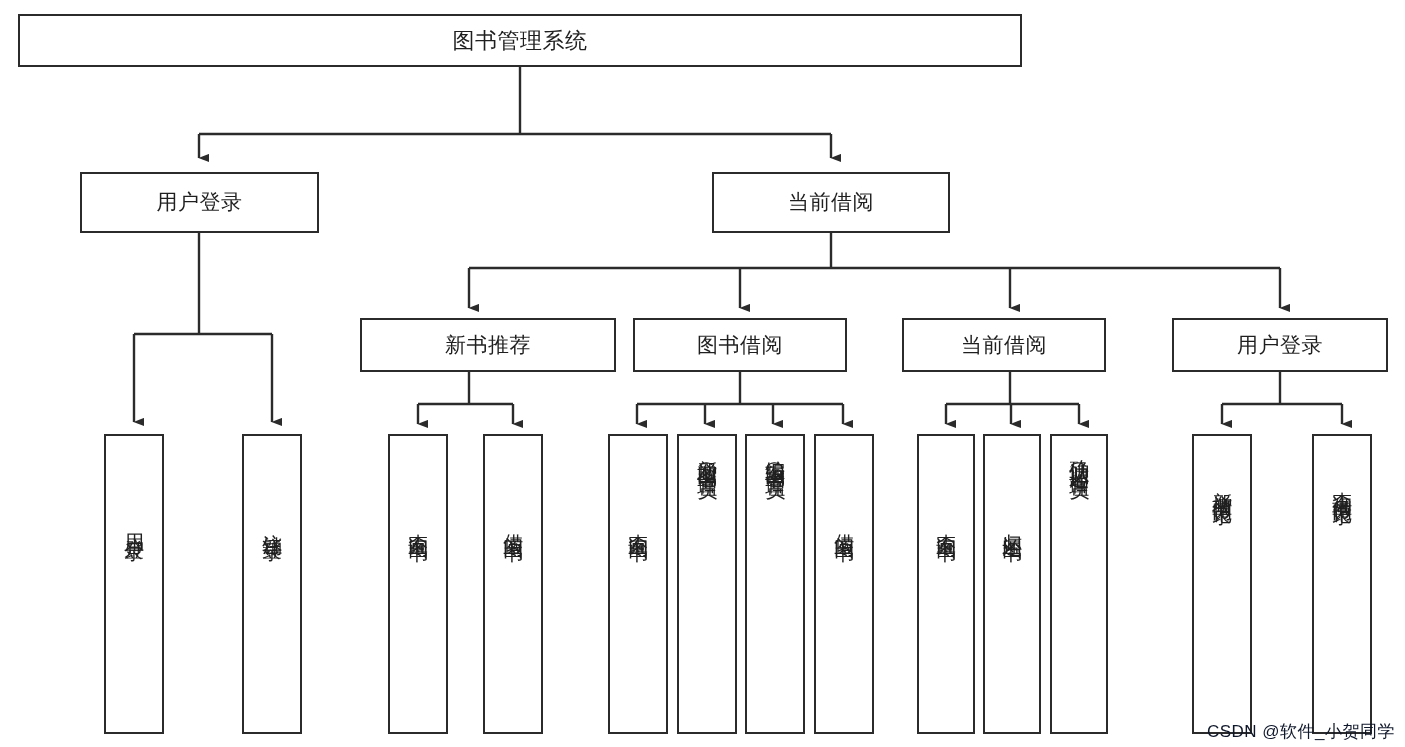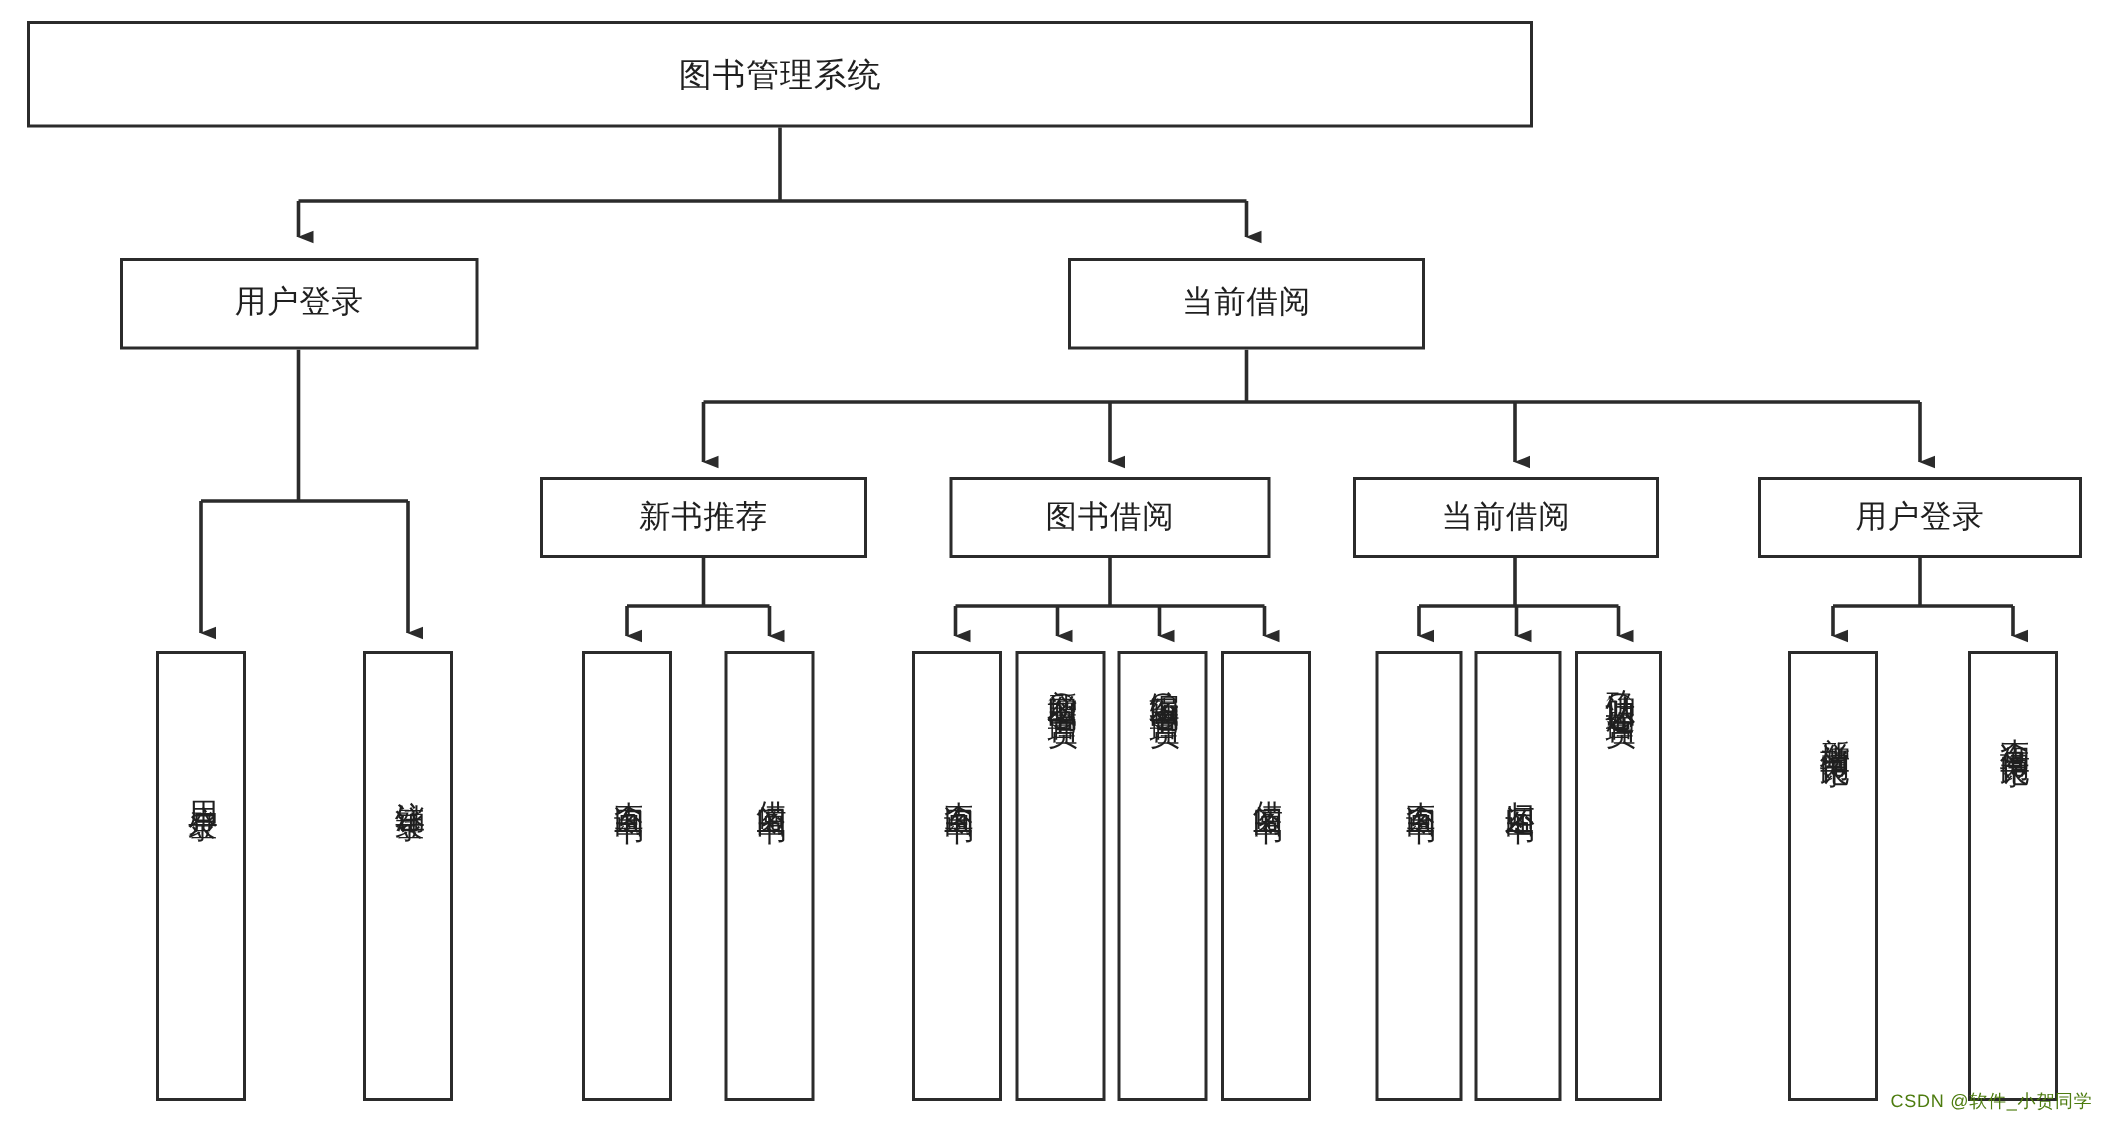--- a/index.html
+++ b/index.html
@@ -55,22 +55,22 @@
     font-size: 20px;
     white-space: nowrap;
   }
   .node-box.root .node-label { font-size: 22px; }
   .node-box.level1 .node-label { font-size: 21px; }
   .node-box.level2 .node-label { font-size: 21px; }
   #watermark {
     position: absolute;
     right: 10px;
     bottom: 4px;
-    color: #4d7c0f;
-    font-size: 12px;
+    color: #0f172a;
+    font-size: 17px;
     letter-spacing: 0.5px;
     white-space: nowrap;
     pointer-events: none;
   }
 </style>
 </head>
 <body>
 
 <div id="stage">
 
@@ -129,33 +129,33 @@
     </g>
 
     <g stroke="#2b2b2b" stroke-width="2.4" fill="none">
       <path d="M1280,372 L1280,404"></path>
       <path d="M1222,404 L1342,404"></path>
       <path d="M1222,404 L1222,424" marker-end="url(#arrowhead)"></path>
       <path d="M1342,404 L1342,424" marker-end="url(#arrowhead)"></path>
     </g>
   </svg>
 
-  <div class="node-box root" style="left:18px; top:14px; width:1004px; height:71px;font-family:Liberation Serif, serif;">
+  <div class="node-box root" style="left:18px; top:14px; width:1004px; height:53px;font-family:Liberation Serif, serif;">
     <span class="node-label">图书管理系统</span>
   </div>
 
   <div class="node-box level1" style="left:80px; top:172px; width:239px; height:61px;">
     <span class="node-label">用户登录</span>
   </div>
 
   <div class="node-box level1" style="left:712px; top:172px; width:238px; height:61px;">
     <span class="node-label">当前借阅</span>
   </div>
 
-  <div class="node-box level2" style="left:360px; top:318px; width:218px; height:54px;">
+  <div class="node-box level2" style="left:360px; top:318px; width:256px; height:54px;">
     <span class="node-label">新书推荐</span>
   </div>
 
   <div class="node-box level2" style="left:633px; top:318px; width:214px; height:54px;">
     <span class="node-label">图书借阅</span>
   </div>
 
   <div class="node-box level2" style="left:902px; top:318px; width:204px; height:54px;">
     <span class="node-label">当前借阅</span>
   </div>

